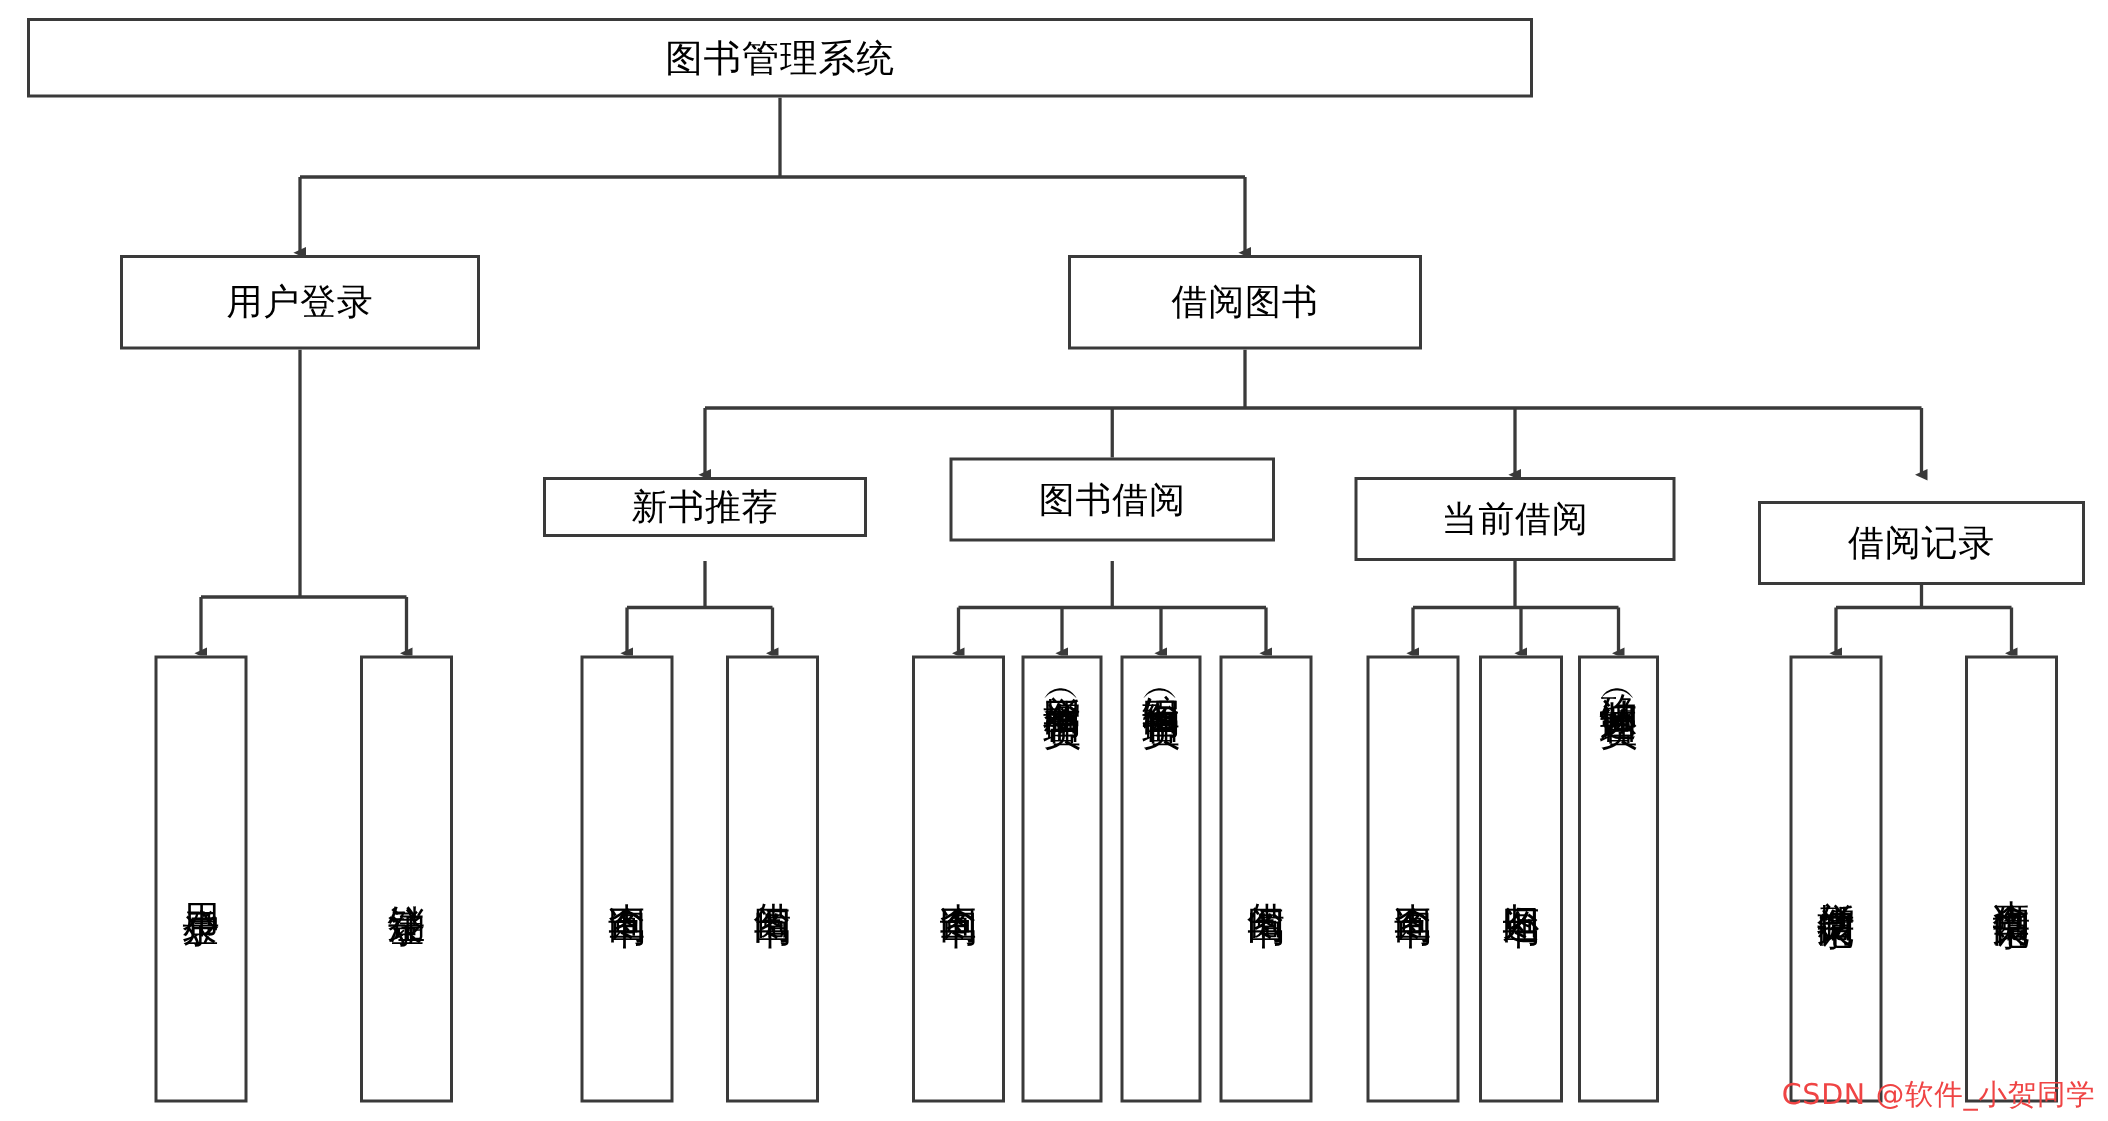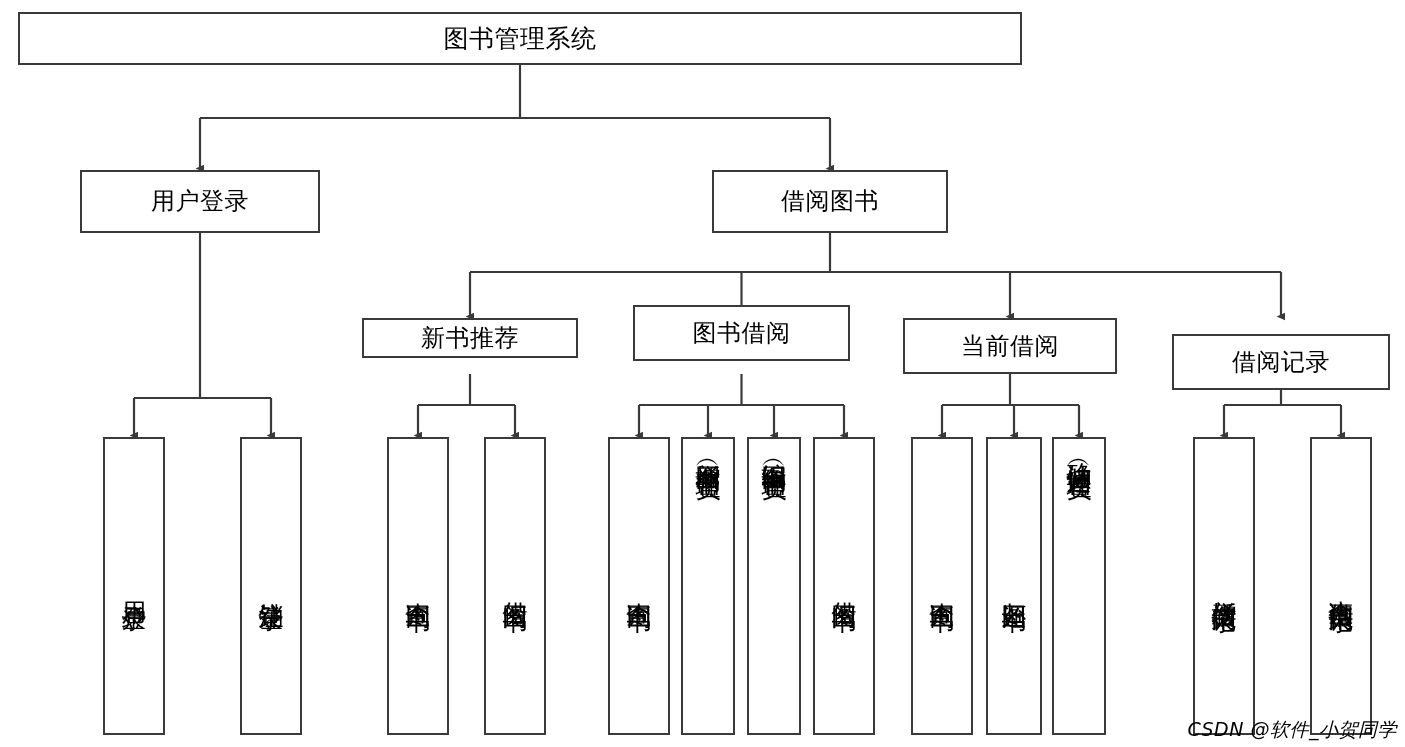--- a/index.html
+++ b/index.html
@@ -66,25 +66,24 @@
   
   .node.vert.centered {
     align-items: center;
     padding-top: 0;
   }
   #watermark {
     position: absolute;
     right: 8px;
     bottom: 4px;
     font-size: 19px;
-    color: #000000;
+    color: #ef4444;
     letter-spacing: 0.5px;
     z-index: 5;
     white-space: nowrap;
-    font-style: italic;
   }
 </style>
 </head>
 <body>
 
 <div id="diagram-root">
 
   <svg id="edge-layer" viewBox="0 0 1405 747">
     <defs>
       <marker id="arrowhead" markerWidth="9" markerHeight="9" refX="4.2" refY="4.4" orient="auto" markerUnits="userSpaceOnUse">

